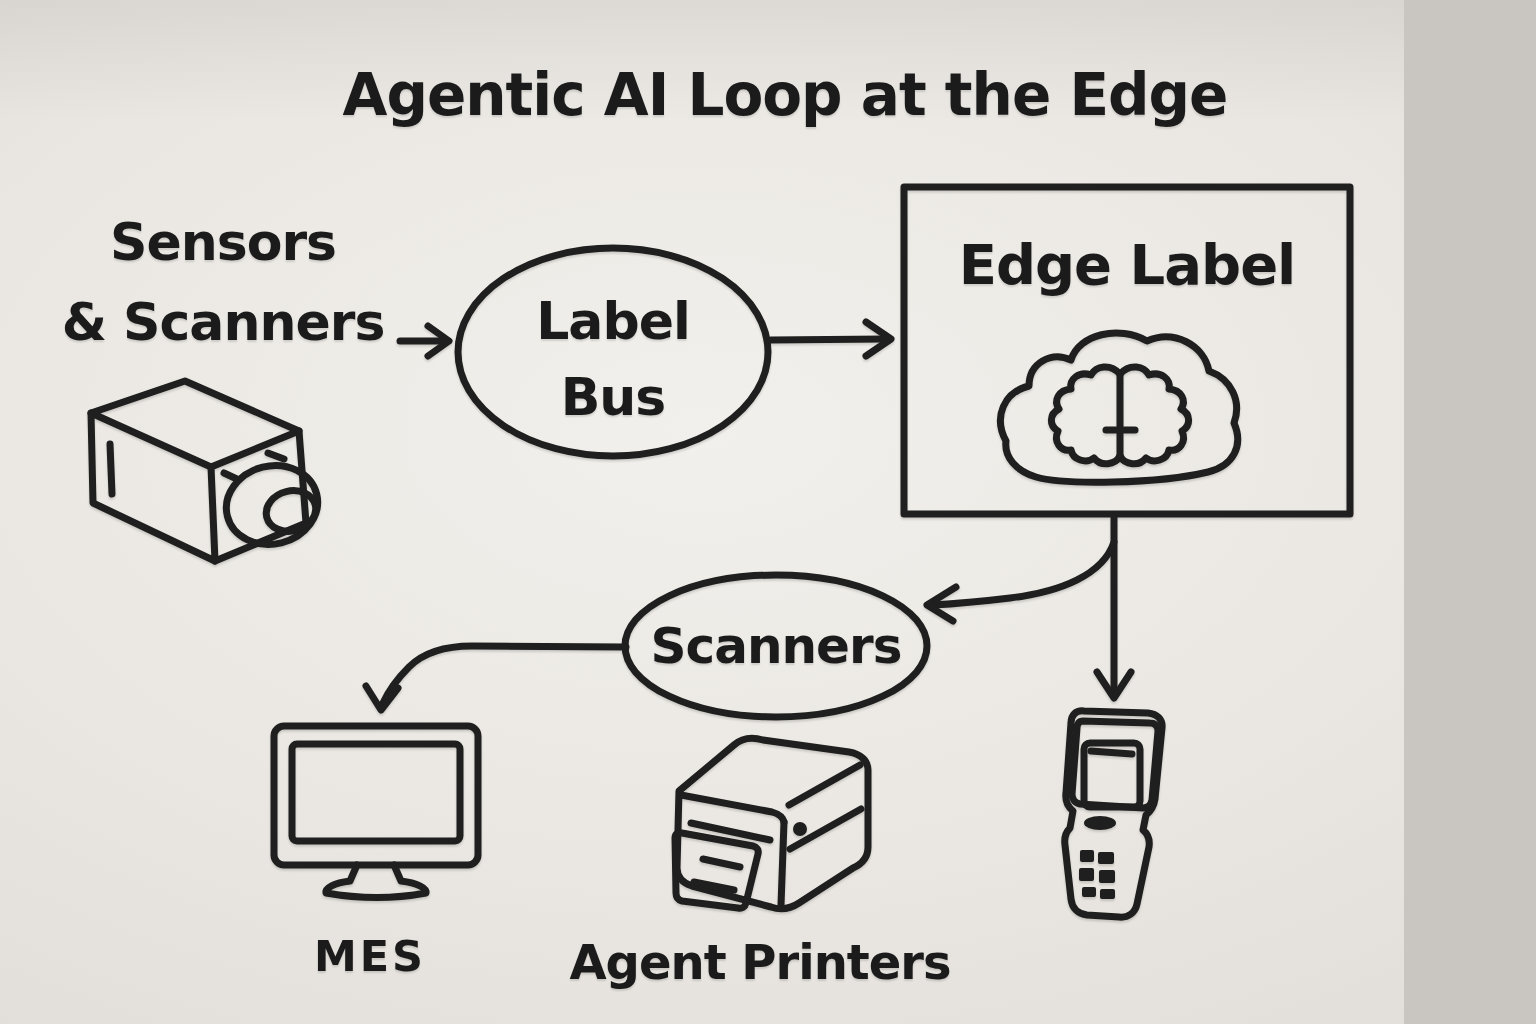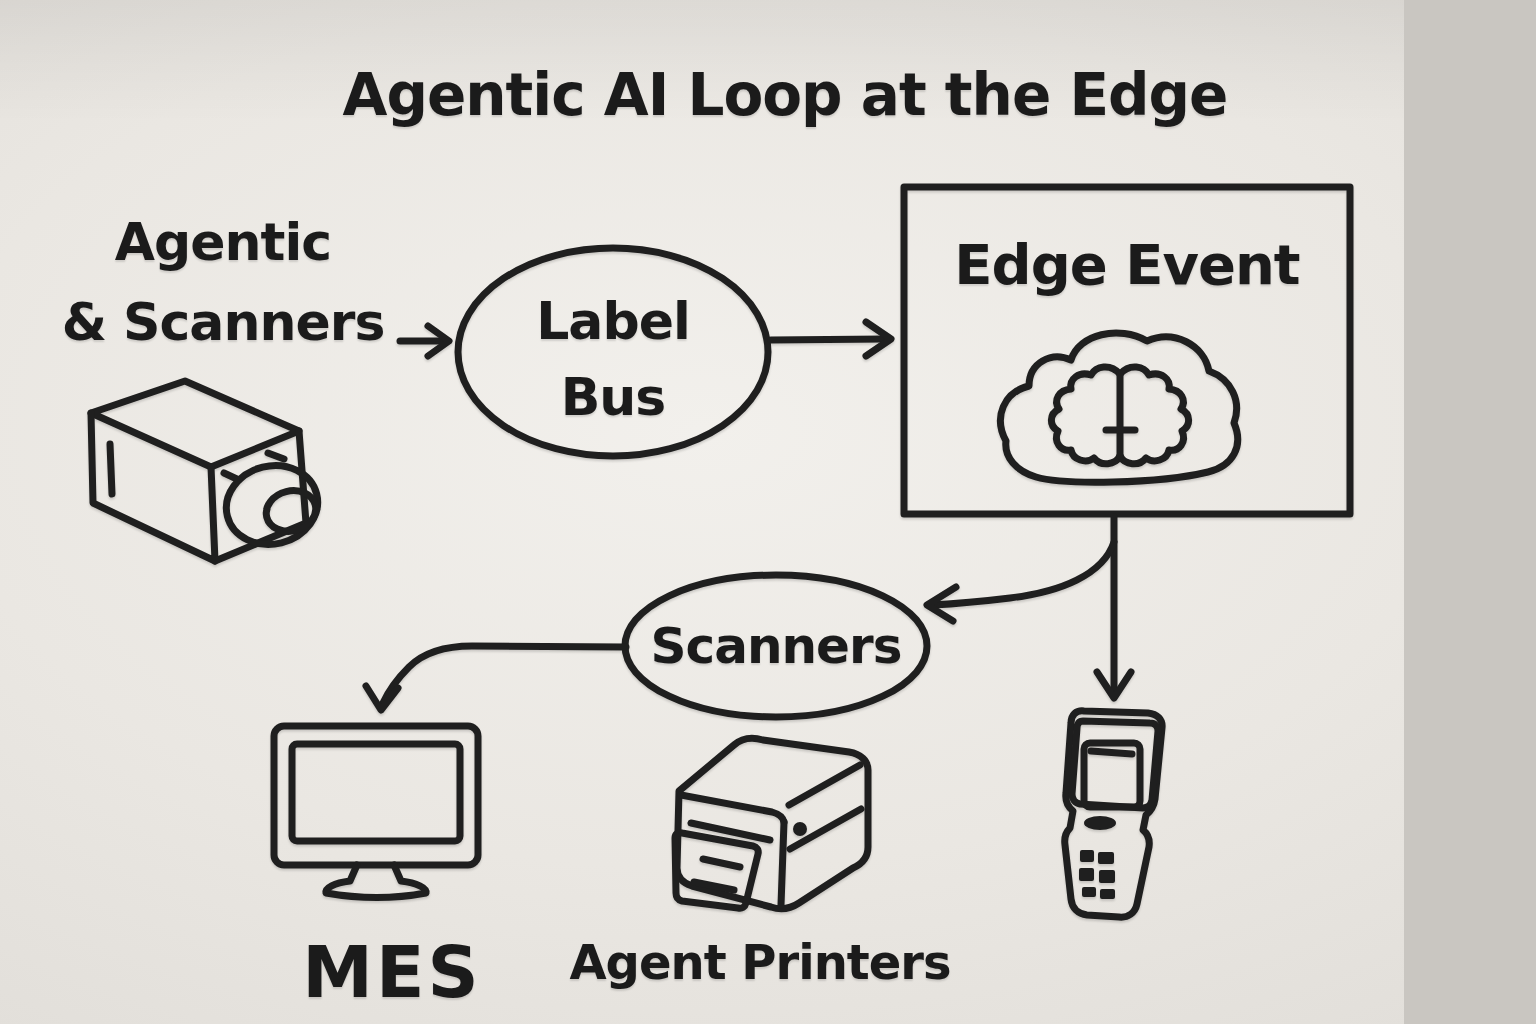--- a/index.html
+++ b/index.html
@@ -125,31 +125,31 @@
           <rect x="1082" y="887" width="14" height="10" rx="2"></rect>
           <rect x="1100" y="889" width="15" height="10" rx="2"></rect>
         </g>
       </g>
     </g>
   </svg>
 
   <div class="label" style="left:285px;top:62px;width:1000px;font-size:58px;">Agentic AI Loop at the Edge</div>
 
   <div class="label two-line" style="left:48px;top:202px;width:350px;font-size:52px;line-height:80px;">
-    <span>Agentic</span>
+    <span>Sensors</span>
     <span>&amp; Scanners</span>
   </div>
 
   <div class="label two-line" style="left:463px;top:283px;width:300px;font-size:52px;line-height:76px;">
     <span>Label</span>
     <span>Bus</span>
   </div>
 
-  <div class="label" style="left:904px;top:233px;width:446px;font-size:56px;">Edge Event</div>
+  <div class="label" style="left:904px;top:233px;width:446px;font-size:56px;">Edge Label</div>
 
   <div class="label" style="left:626px;top:618px;width:300px;font-size:50px;">Scanners</div>
 
-  <div class="label" style="left:292px;top:932px;width:200px;font-size:71px;letter-spacing:3px;">MES</div>
+  <div class="label" style="left:270px;top:932px;width:200px;font-size:43px;letter-spacing:3px;">MES</div>
 
   <div class="label" style="left:555px;top:935px;width:410px;font-size:48px;">Agent Printers</div>
 
 
 </div>
 
 </body></html>

